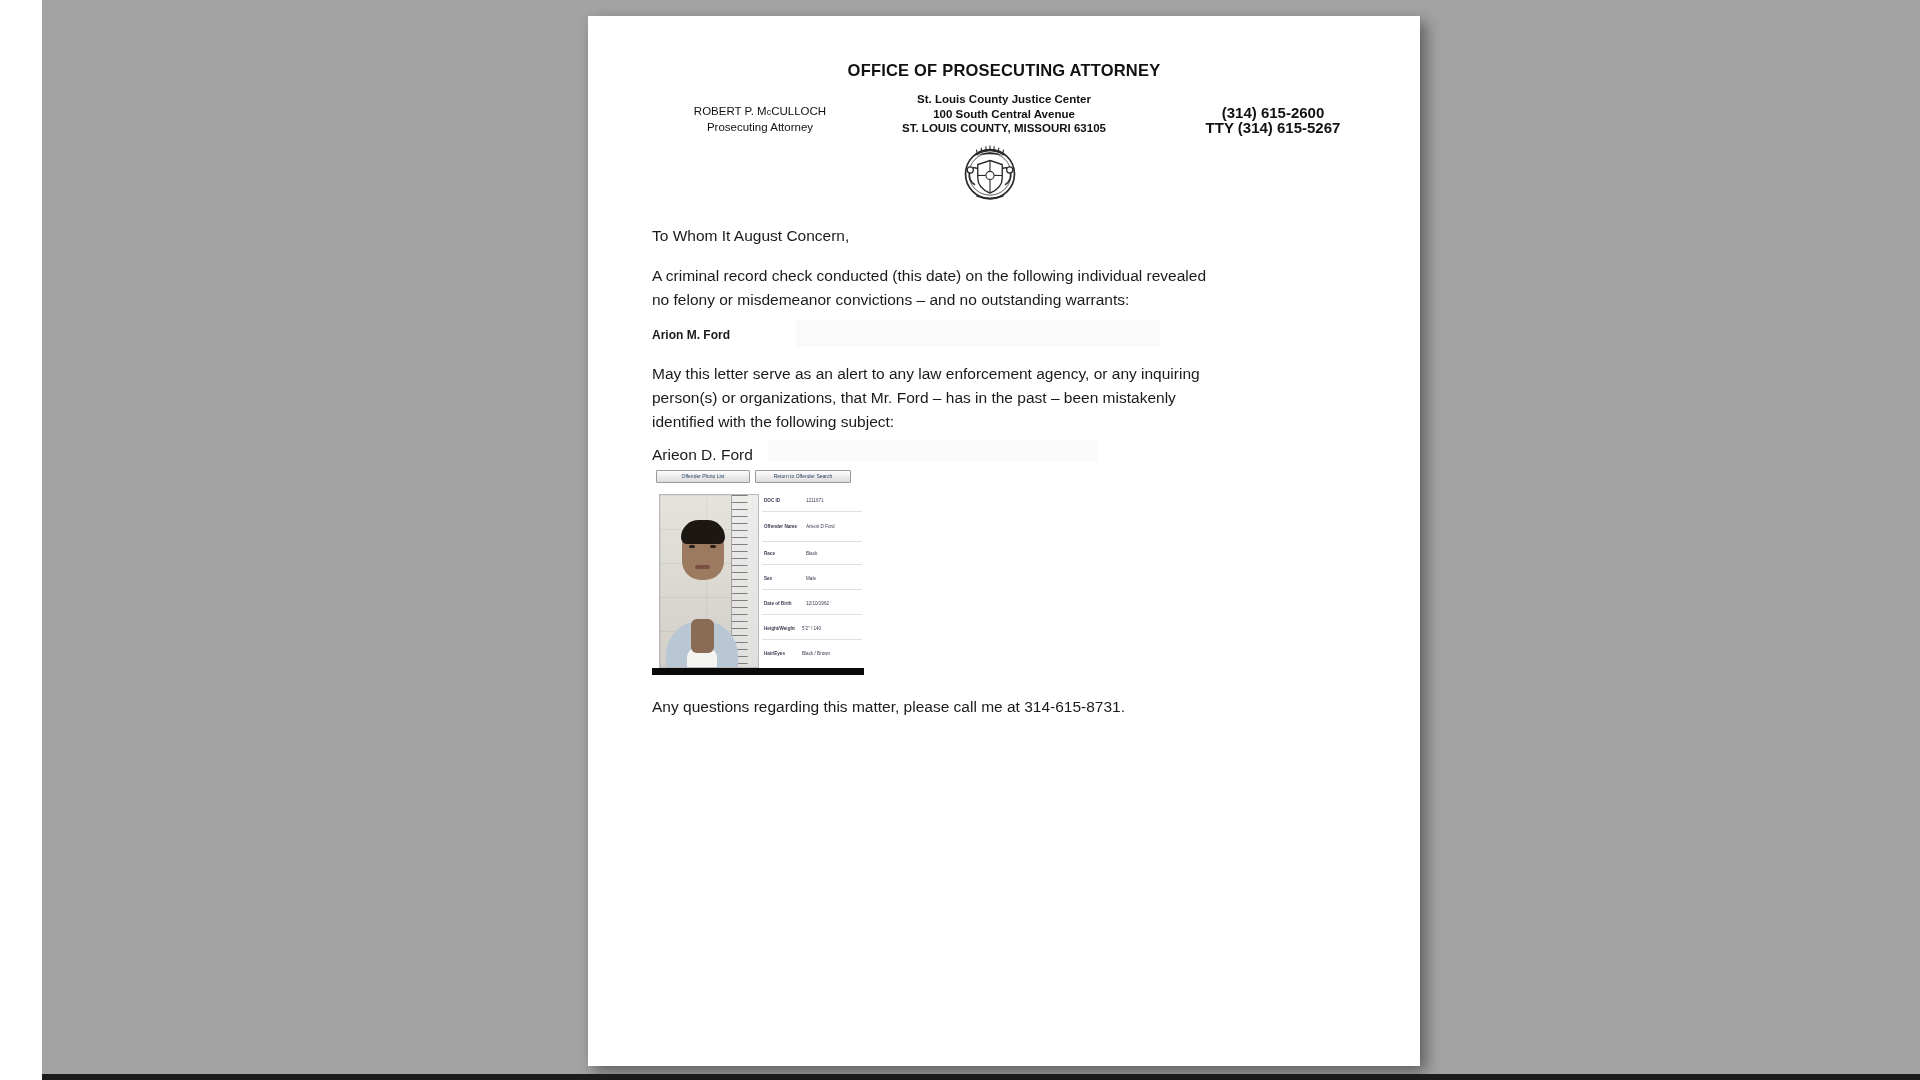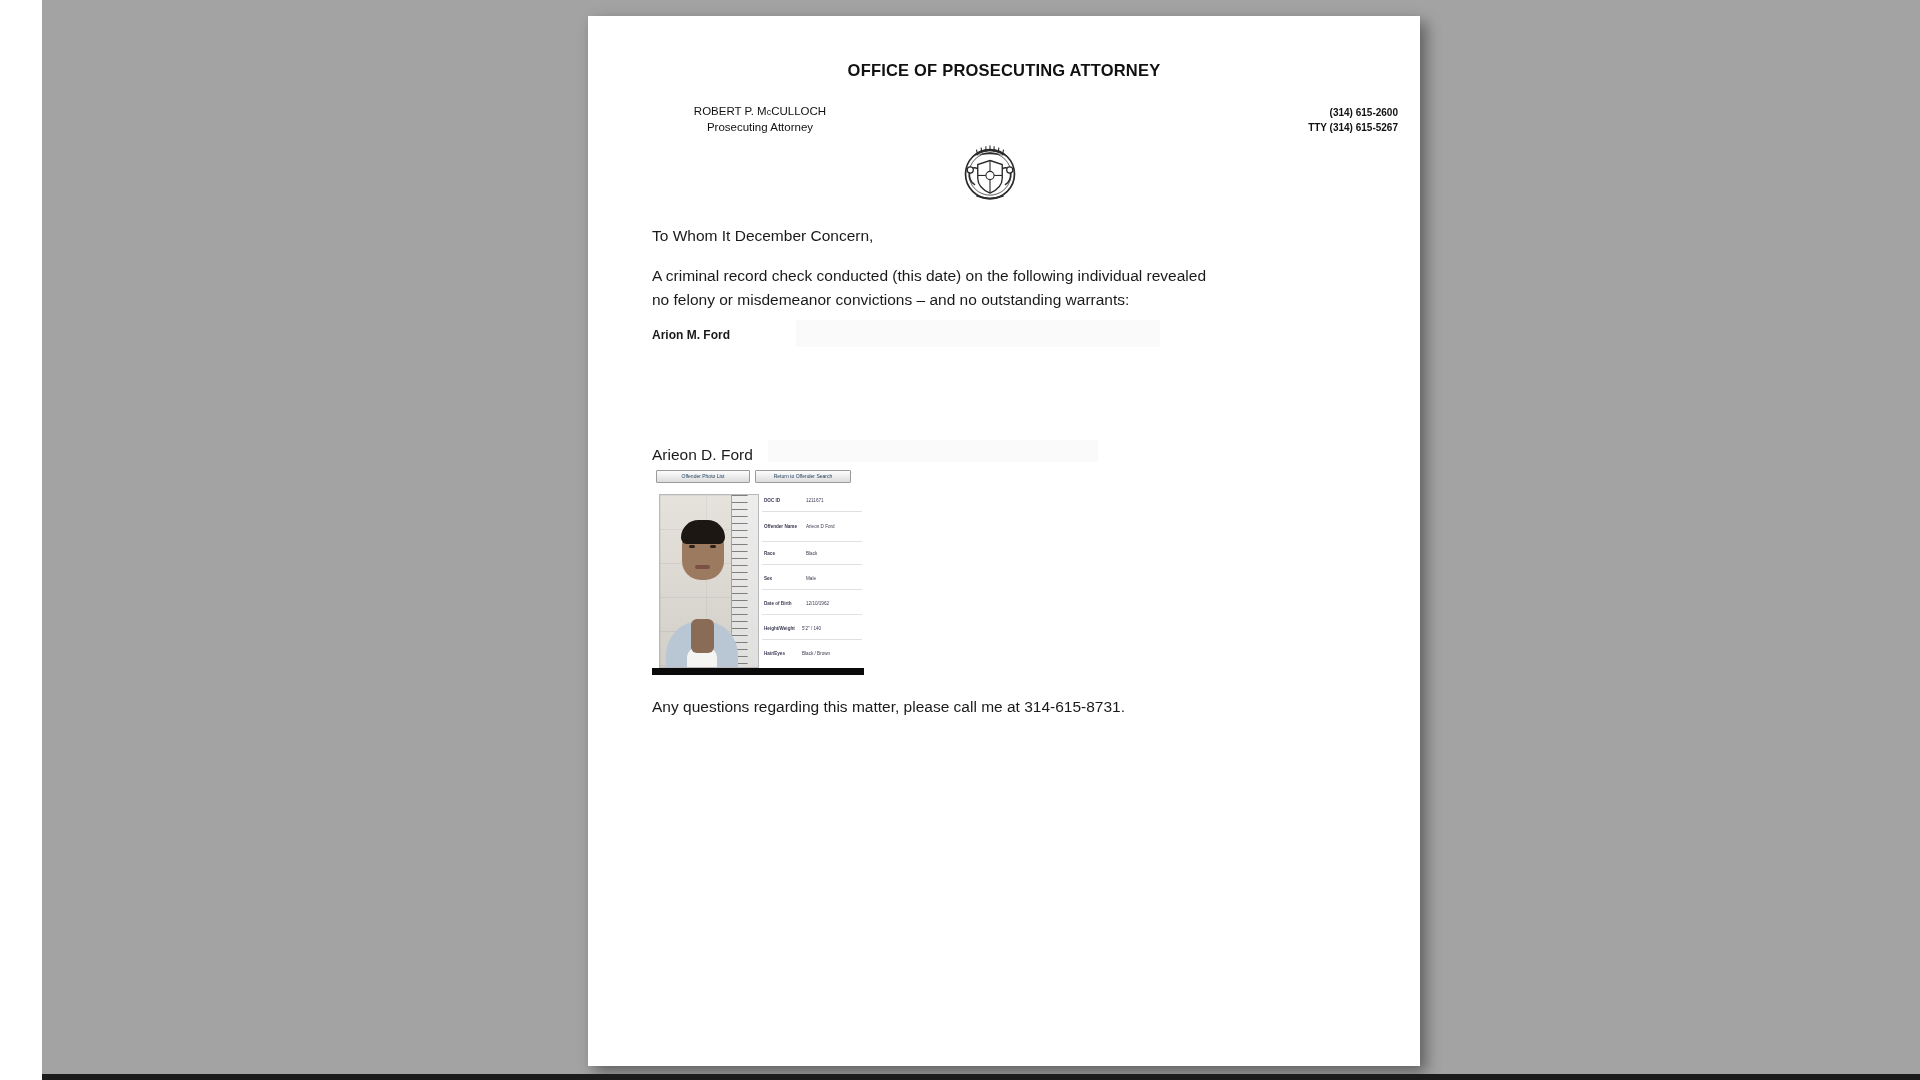--- a/index.html
+++ b/index.html
@@ -79,22 +79,22 @@
     font-weight: bold;
     line-height: 14.5px;
     color: #111;
   }
 
   .lh-right {
     position: absolute;
     left: 560px;
     top: 90px;
     width: 260px;
-    text-align: right;
-    font-size: 10px;
+    text-align: center;
+    font-size: 15px;
     font-weight: bold;
     line-height: 14.5px;
     color: #111;
     padding-right: 10px;
     box-sizing: border-box;
   }
 
   
   #seal {
     position: absolute;
@@ -342,20 +342,25 @@
 
     <div class="lh-title">OFFICE OF PROSECUTING ATTORNEY</div>
 
     <div class="lh-left">
       <div>
         <span>ROBERT P. M</span><span class="smallcap">c</span><span>CULLOCH</span>
       </div>
       <div>Prosecuting Attorney</div>
     </div>
 
+    <div class="lh-center">
+      <div>St. Louis County Justice Center</div>
+      <div>100 South Central Avenue</div>
+      <div>ST. LOUIS COUNTY, MISSOURI 63105</div>
+    </div>
 
     <div class="lh-right">
       <div>(314) 615-2600</div>
       <div>TTY (314) 615-5267</div>
     </div>
 
     <svg id="seal" viewBox="0 0 100 100">
 
       <circle cx="50" cy="56" r="36" fill="none" stroke="#2a2a2a" stroke-width="2.5"></circle>
       <circle cx="50" cy="56" r="31" fill="none" stroke="#3a3a3a" stroke-width="1.2"></circle>
@@ -379,28 +384,29 @@
         <line x1="50" y1="22" x2="50" y2="14"></line>
         <line x1="56" y1="23" x2="56" y2="15"></line>
         <line x1="62" y1="25" x2="63" y2="17"></line>
         <line x1="68" y1="28" x2="70" y2="20"></line>
       </g>
 
       <path d="M30 88 Q50 96 70 88" fill="none" stroke="#2a2a2a" stroke-width="2.4"></path>
     </svg>
 
 
-    <div class="body-text" id="salutation">To Whom It December Concern,</div>
+    <div class="body-text" id="salutation">To Whom It August Concern,</div>
 
     <div class="body-text" id="para-1">A criminal record check conducted (this date) on the following individual revealed no felony or misdemeanor convictions – and no outstanding warrants:</div>
 
     <div class="redaction" id="redaction-1"></div>
 
     <div class="body-text" id="subject-name">Arion M. Ford</div>
 
+    <div class="body-text" id="para-2">May this letter serve as an alert to any law enforcement agency, or any inquiring person(s) or organizations, that Mr. Ford – has in the past – been mistakenly identified with the following subject:</div>
 
     <div class="redaction" id="redaction-2"></div>
 
     <div class="body-text" id="alias-name">Arieon D. Ford</div>
 
     <div id="offender-screenshot">
 
       <div class="os-button" id="btn-photo-list">Offender Photo List</div>
       <div class="os-button" id="btn-return-search">Return to Offender Search</div>
       <div class="os-dot">·</div>

